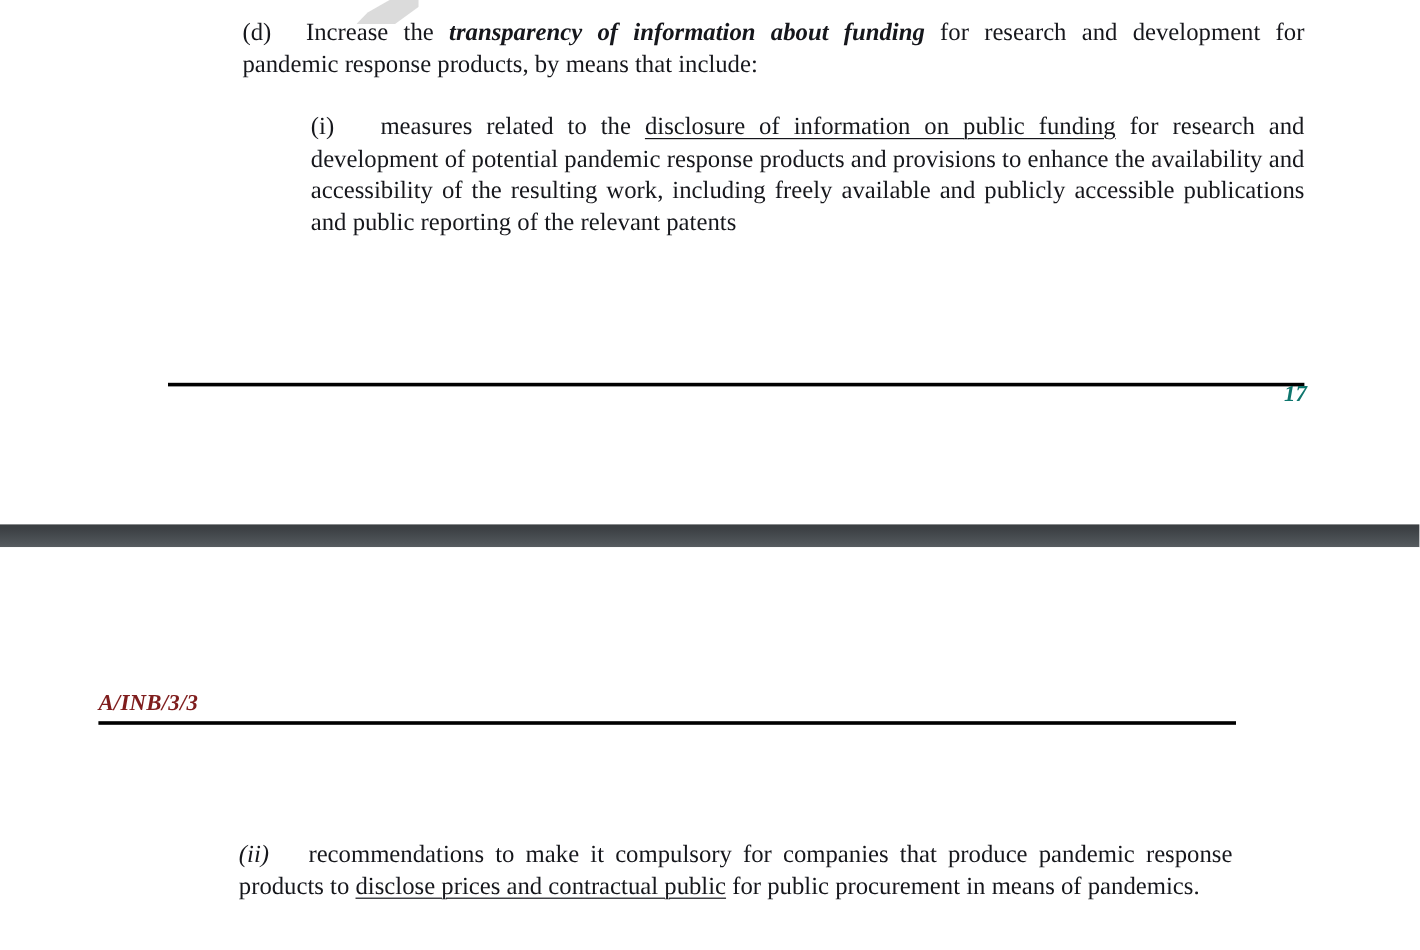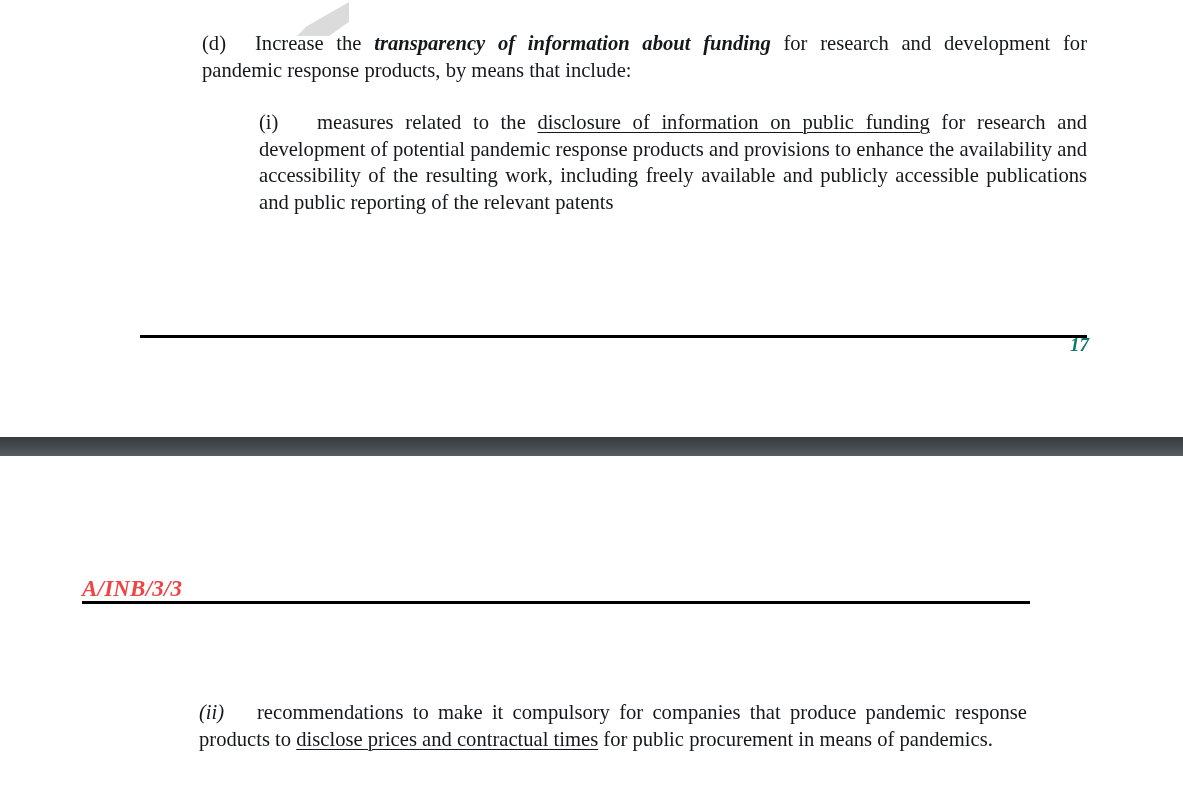--- a/index.html
+++ b/index.html
@@ -17,21 +17,21 @@
     -webkit-font-smoothing: antialiased;
   }
 
   
   .page-fragment {
     position: absolute;
     left: 0;
     width: 1183px;
     background: #ffffff;
   }
-  #page-top    { top: 16px;   height: 417px; }
+  #page-top    { top: 0px;   height: 417px; }
   #page-bottom { top: 456px; height: 336px; }
 
   
   .page-separator {
     position: absolute;
     left: 0;
     top: 437px;
     width: 1183px;
     height: 19px;
     background: linear-gradient(to bottom,
@@ -119,25 +119,25 @@
     font-weight: bold;
     font-style: italic;
     color: #0f766e;
   }
 
   
   .doc-header-label {
     position: absolute;
     left: 82px;
     top: 576px;
-    font-size: 23px;
+    font-size: 19px;
     font-weight: bold;
     font-style: italic;
     letter-spacing: 0.2px;
-    color: #ef4444;
+    color: #7f1d1d;
   }
   .header-rule {
     position: absolute;
     left: 82px;
     top: 601px;
     width: 948px;
     height: 3px;
     background: #000000;
   }
 </style>
@@ -157,13 +157,13 @@
 
 </div>
 
 <div class="page-separator"></div>
 
 <div class="page-fragment" id="page-bottom"></div>
 
 <div class="doc-header-label">A/INB/3/3</div>
 <div class="header-rule"></div>
 
-<div class="para" id="para-ii"><span class="marker">(ii)</span><span>recommendations to make it compulsory for companies that produce pandemic response products to </span><span class="underlined">disclose prices and contractual times</span><span> for public procurement in means of pandemics.</span></div>
+<div class="para" id="para-ii"><span class="marker">(ii)</span><span>recommendations to make it compulsory for companies that produce pandemic response products to </span><span class="underlined">disclose prices and contractual public</span><span> for public procurement in means of pandemics.</span></div>
 
 </body></html>

